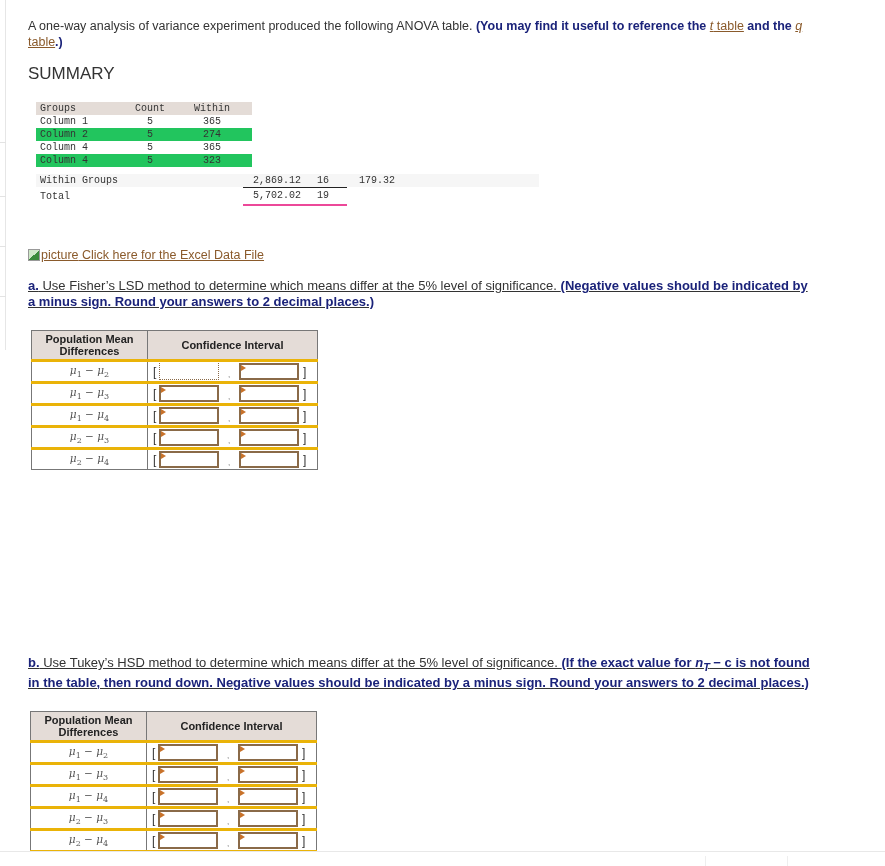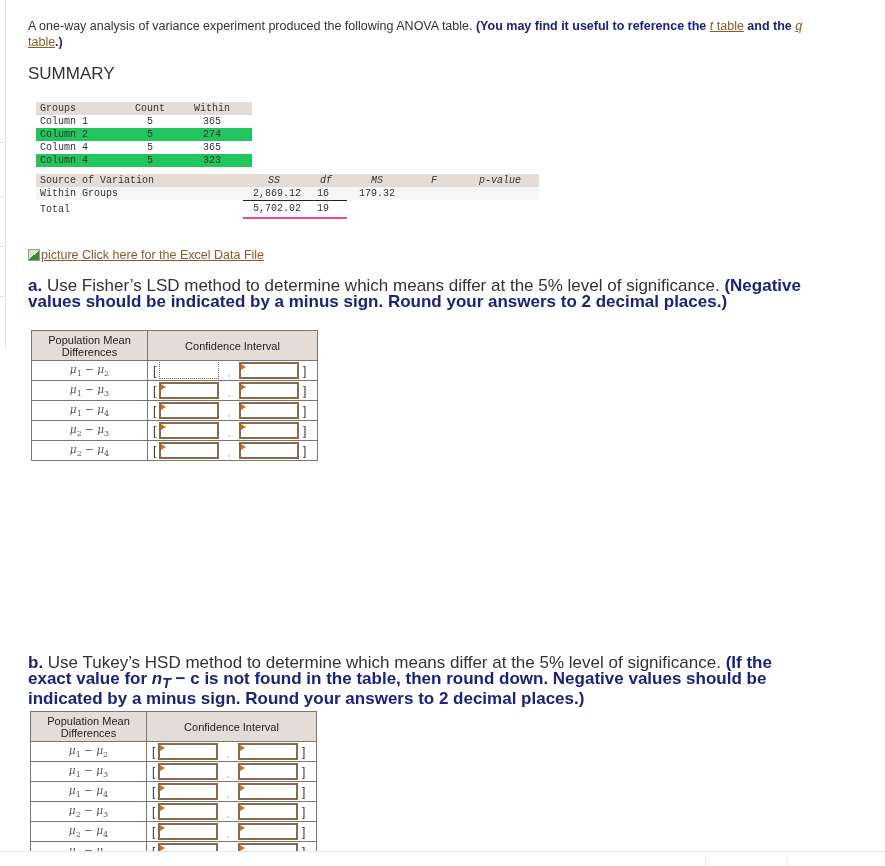--- a/index.html
+++ b/index.html
@@ -39,26 +39,26 @@
   table.anova td.df { width: 42px; text-align: center; }
   table.anova td.ms { width: 60px; text-align: center; }
   table.anova td.f { width: 54px; text-align: center; }
   table.anova td.pv { width: 78px; text-align: center; }
   table.anova tr.alt td.ss, table.anova tr.alt td.df { border-bottom: 1px solid #222; }
   table.anova tr.total td.ss, table.anova tr.total td.df { border-bottom: 2px solid #ec4899; }
 
   .excel-link { position: absolute; top: 248px; left: 0; font-size: 12.5px; color: #8a5a2b; text-decoration: underline; display: flex; align-items: center; text-align: center; }
   .pic-icon { display: inline-block; width: 12px; height: 12px; border: 1px solid #999; background: linear-gradient(135deg, #cfe8c8 0%, #cfe8c8 50%, #3a8a3a 50%, #3a8a3a 100%); margin-right: 1px; }
 
-  .question { position: absolute; left: 0; width: 790px; font-size: 17px; line-height: 16px; color: #333; }
+  .question { position: absolute; left: 0; width: 790px; font-size: 13px; line-height: 16px; color: #333; text-decoration: underline; }
   .question .qletter { font-weight: bold; color: #1b237a; }
 
   table.ci { position: absolute; border-collapse: collapse; font-size: 11px; }
-  table.ci th { background: #e4dcd7; border: 1px solid #777; font-weight: normal; color: #222; font-size: 11px; line-height: 12px; padding: 2px 4px; }
-  table.ci td { border-top: 1px solid #eab308; border-bottom: 1px solid #777; height: 19px; padding: 0; }
+  table.ci th { background: #e4dcd7; border: 1px solid #777; font-weight: bold; color: #222; font-size: 11px; line-height: 12px; padding: 2px 4px; }
+  table.ci td { border-top: 3px solid #eab308; border-bottom: 1px solid #777; height: 19px; padding: 0; }
   table.ci td.pair { border-left: 1px solid #777; border-right: 1px solid #777; width: 116px; text-align: center; font-family: "DejaVu Serif", serif; font-style: italic; color: #555; font-size: 10.5px; }
   table.ci td.pair sub { font-size: 8px; font-style: normal; }
   table.ci td.ivl { border-right: 1px solid #777; width: 170px; }
   .ivl-wrap { display: flex; align-items: center; height: 19px; padding-left: 5px; }
   .brk { color: #333; font-size: 12px; width: 6px; }
   .brk.close { margin-left: 4px; }
   .inp { width: 60px; height: 17px; border: 2px solid #8a6a48; background: #fff; position: relative; }
   .inp.first { border: 1px dotted #8a6a48; border-top: none; }
   .inp .flag { position: absolute; left: 0; top: 0; width: 0; height: 0; border-top: 3px solid transparent; border-bottom: 3px solid transparent; border-left: 5px solid #c8722a; }
   .comma { width: 20px; text-align: center; font-size: 8px; color: #666; padding-top: 6px; }
@@ -114,28 +114,20 @@
     <tr class="alt">
       <td class="c1">Column 4</td>
       <td class="c2">5</td>
       <td class="c3">323</td>
     </tr>
   </tbody>
       </table>
 
   <table class="anova mono">
     <tbody>
-          <tr class="hdr">
-      <td class="src">Source of Variation</td>
-      <td class="ss it" style="text-align:center">SS</td>
-      <td class="df it">df</td>
-      <td class="ms it">MS</td>
-      <td class="f it">F</td>
-      <td class="pv it">p-value</td>
-    </tr>
     <tr class="alt">
       <td class="src">Within Groups</td>
       <td class="ss">2,869.12</td>
       <td class="df" style="text-align:left;padding-left:12px">16</td>
       <td class="ms">179.32</td>
       <td class="f"></td>
       <td class="pv"></td>
     </tr>
     <tr class="total">
       <td class="src">Total</td>

